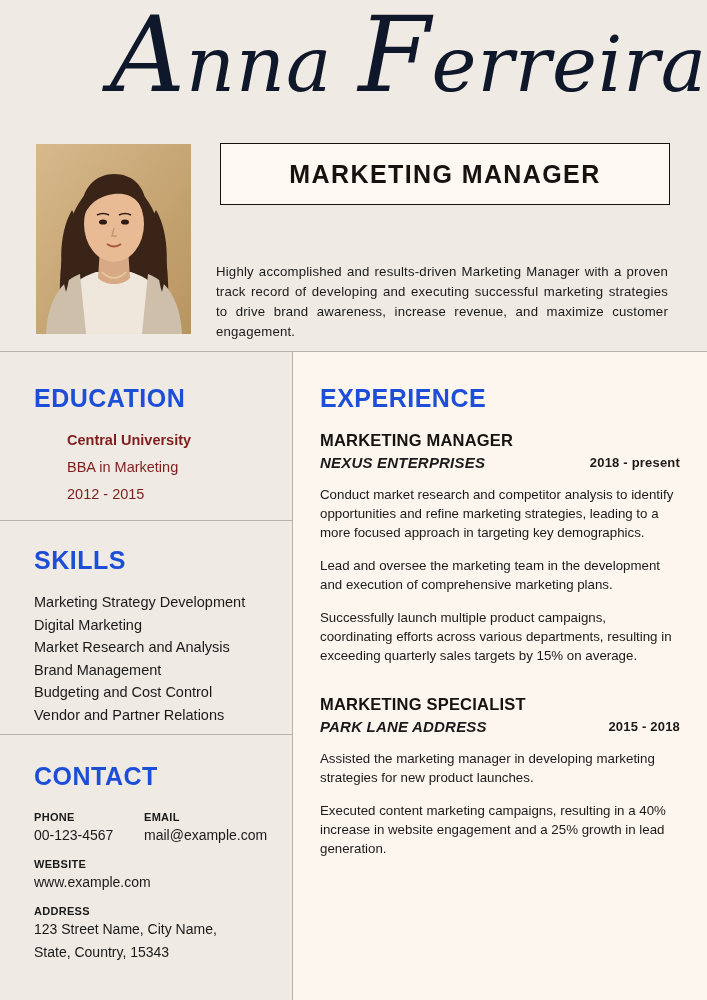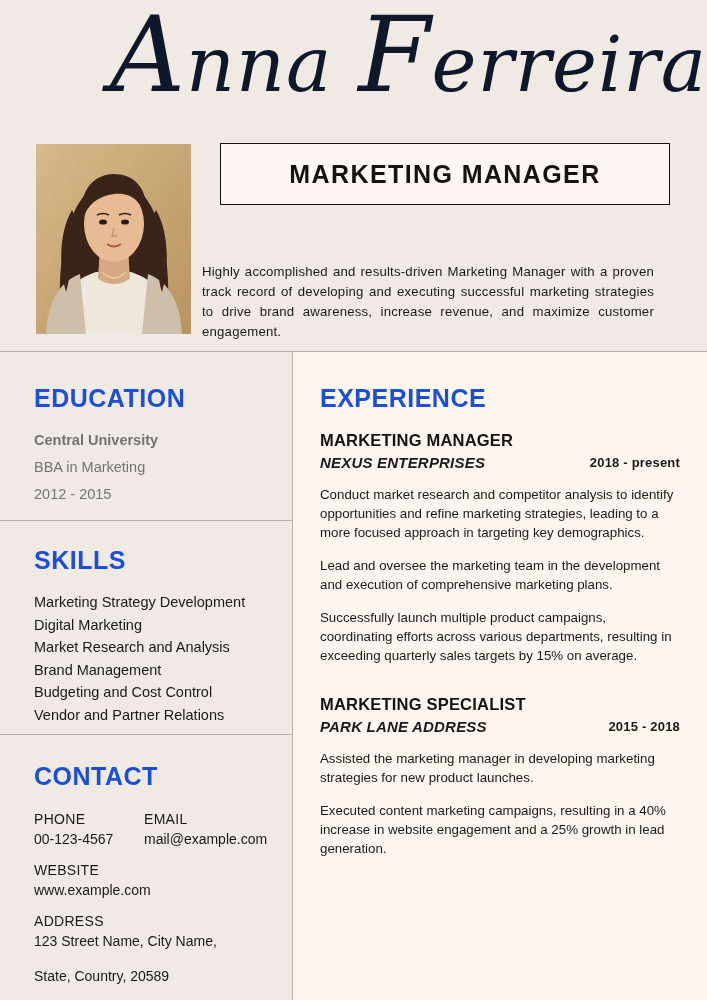--- a/index.html
+++ b/index.html
@@ -81,21 +81,21 @@
   }
   .role-box .role-text {
     font-family: "Liberation Sans", sans-serif;
     font-weight: bold;
     font-size: 25px;
     letter-spacing: 1.4px;
     color: #15120f;
   }
   .summary {
     position: absolute;
-    left: 202px;
+    left: 216px;
     top: 122px;
     width: 452px;
     font-size: 13.2px;
     line-height: 20px;
     text-align: justify;
     letter-spacing: 0.2px;
     color: #1a1a1a;
   }
 
   
@@ -145,21 +145,22 @@
     position: absolute;
     top: 32px;
     left: 34px;
     width: 240px;
   }
   .block-education .section-title { margin-bottom: 16px; }
   .edu-line {
     font-size: 14.5px;
     line-height: 22px;
     margin-bottom: 5px;
-    color: #737373;
+    color: #7f1d1d;
+    margin-left: 33px;
   }
   .edu-school { font-weight: bold; }
 
   .sep-left-1 {
     position: absolute;
     top: 168px;
     left: 0;
     width: 292px;
     height: 1px;
     background: #b9b2a8;
@@ -190,22 +191,22 @@
     top: 410px;
     left: 34px;
     width: 250px;
   }
   .block-contact .section-title { margin-bottom: 20px; }
   .contact-grid {
     position: relative;
     width: 250px;
   }
   .contact-label {
-    font-size: 14px;
-    font-weight: normal;
+    font-size: 11px;
+    font-weight: bold;
     letter-spacing: 0.3px;
     margin-bottom: 3px;
   }
   .contact-value {
     font-size: 14px;
     line-height: 19px;
     margin-bottom: 13px;
   }
   .contact-row {
     display: flex;
@@ -346,22 +347,22 @@
             <div class="contact-value">00-123-4567</div>
           </div>
           <div class="contact-col-b">
             <div class="contact-label">EMAIL</div>
             <div class="contact-value">mail@example.com</div>
           </div>
         </div>
         <div class="contact-label">WEBSITE</div>
         <div class="contact-value">www.example.com</div>
         <div class="contact-label">ADDRESS</div>
-        <div class="contact-value" style="margin-bottom:16px">123 Street Name, City Name,</div>
-        <div class="contact-value">State, Country, 20589</div>
+        <div class="contact-value" style="margin-bottom:4px">123 Street Name, City Name,</div>
+        <div class="contact-value">State, Country, 15343</div>
       </div>
     </div>
   </div>
 
   <div class="divider-v"></div>
 
   <div style="position:absolute;top:352px;left:292px;width:415px;height:648px;">
     <div class="block-experience">
       <div class="section-title">EXPERIENCE</div>
 

